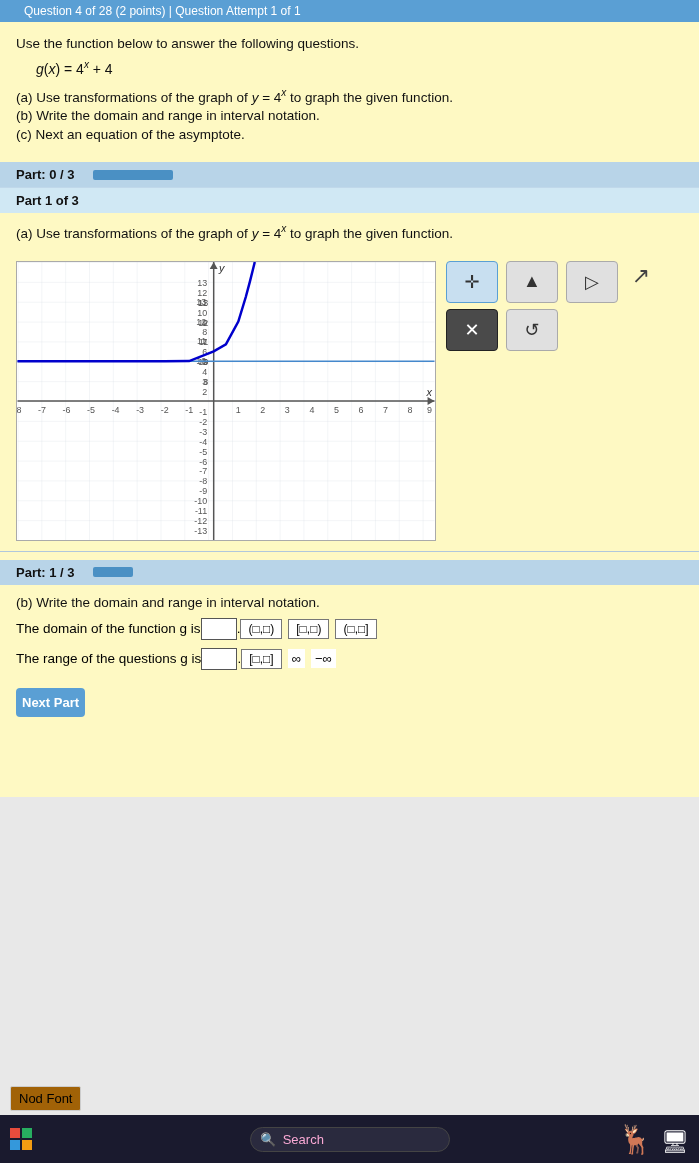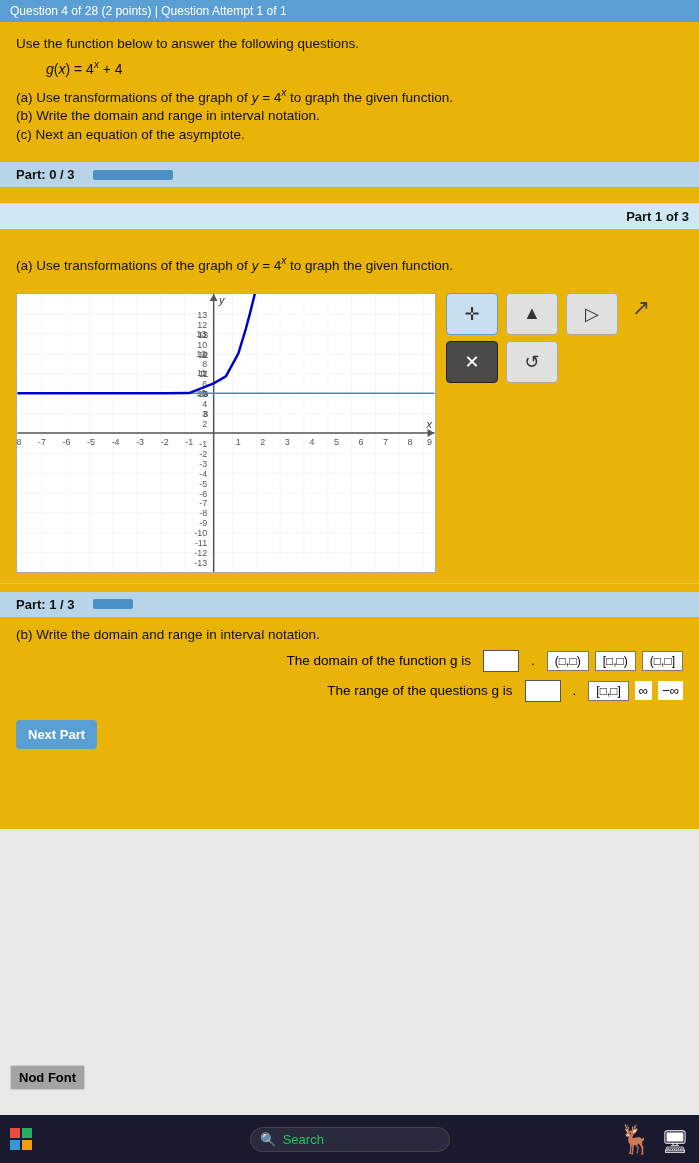--- a/index.html
+++ b/index.html
@@ -10,42 +10,42 @@
       width: 699px;
       min-height: 1163px;
       overflow-x: hidden;
     }
 
     
     .top-bar {
       background: #5a9fd4;
       color: white;
       font-size: 12px;
-      padding: 3px 10px;
+      padding: 3px 24px;
       height: 22px;
       display: flex;
       align-items: center;
     }
 
     
     .main-content {
-      background: #eab308;
+      background: #fef9c3;
       margin: 0;
       padding: 14px 16px 10px 16px;
     }
 
     .intro-text {
       font-size: 13.5px;
       color: #111;
       margin-bottom: 6px;
     }
 
     .function-display {
       font-size: 14px;
-      margin: 8px 0 10px 30px;
+      margin: 8px 0 10px 20px;
       color: #111;
     }
 
     .sub-question {
       font-size: 13.5px;
       color: #111;
       margin-bottom: 4px;
     }
 
     
@@ -61,24 +61,23 @@
       align-items: center;
       gap: 10px;
     }
 
     .part-label {
       background: #d0e8f4;
       padding: 5px 10px;
       font-size: 13px;
       font-weight: bold;
       color: #111;
-      margin: 16px -16px;
+      margin: 0 -16px;
       padding-left: 16px;
       border-top: 1px solid #c0d8ea;
-      text-align: right;
     }
 
     .section-content {
       padding: 10px 0;
     }
 
     
     .graph-tools-row {
       display: flex;
       gap: 10px;
@@ -158,24 +157,23 @@
     }
 
     
     .domain-range-section {
       margin-top: 8px;
     }
 
     .domain-range-row {
       display: flex;
       align-items: center;
-      gap: 12px;
+      gap: 0;
       margin-bottom: 8px;
       font-size: 13.5px;
-      justify-content: flex-end;
     }
 
     .answer-box {
       border: 1px solid #555;
       width: 36px;
       height: 22px;
       display: inline-block;
       background: white;
     }
 
@@ -201,21 +199,21 @@
       font-size: 13px;
       cursor: pointer;
       padding: 2px 4px;
     }
 
     
     .next-part-btn {
       background: #5a9fd4;
       color: white;
       border: none;
-      padding: 7px 12px;
+      padding: 7px 6px;
       font-size: 13px;
       border-radius: 4px;
       cursor: pointer;
       margin-top: 10px;
       font-weight: bold;
     }
 
     
     .taskbar {
       position: fixed;
@@ -262,28 +260,27 @@
       width: 200px;
     }
 
     .taskbar-right {
       position: absolute;
       right: 10px;
     }
 
     .nod-font-area {
       position: fixed;
-      bottom: 73px;
+      bottom: 52px;
       left: 10px;
-      background: #a3a3a3;
+      background: #a16207;
       border: 1px solid #ccc;
       padding: 4px 8px;
       font-size: 13px;
       border-radius: 2px;
-      font-weight: bold;
     }
 
     sup {
       font-size: 10px;
       vertical-align: super;
     }
 
     
     .math {
       font-style: italic;
@@ -579,21 +576,21 @@
     <div class="win-tile-grid">
       <div class="win-tile-cell" style="background:#e74c3c;"></div>
       <div class="win-tile-cell" style="background:#27ae60;"></div>
       <div class="win-tile-cell" style="background:#3498db;"></div>
       <div class="win-tile-cell" style="background:#f39c12;"></div>
     </div>
   </div>
 
   <div class="taskbar-search">
     <span style="color:#aaa;">🔍</span>
-    <span style="color:#22c55e;">Search</span>
+    <span style="color:#f9a8d4;">Search</span>
   </div>
 
   <div class="taskbar-right">
     <span style="font-size:28px;">🦌</span>
     <span style="font-size:22px;color:white;margin-left:4px;">🖥</span>
   </div>
 </div>
 
 <div class="nod-font-area">
   <span>Nod Font</span>

